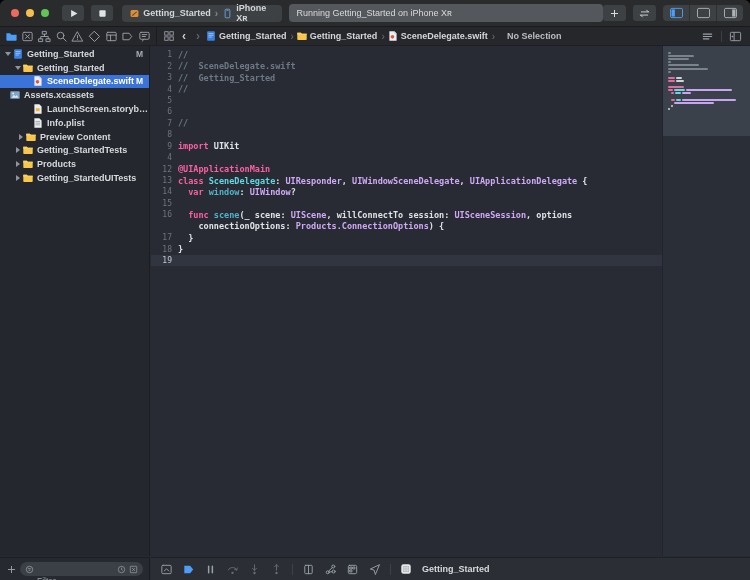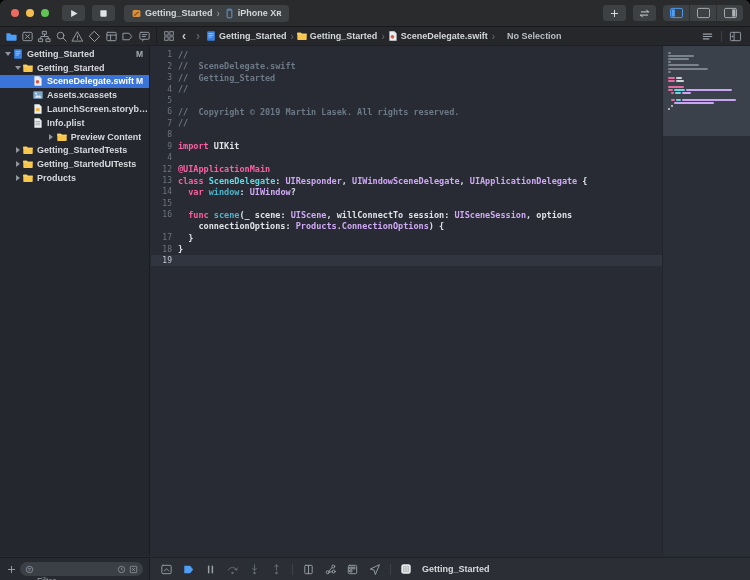--- a/index.html
+++ b/index.html
@@ -127,20 +127,23 @@
         </span>
       <span>Getting_Started</span>
       <span class="scheme-sep">›</span>
       <span class="icn">
           <svg width="11" height="11" viewBox="0 0 14 14">
             <rect x="4" y="1.5" width="6" height="11" rx="1.3" fill="none" stroke="#6fb1f3" stroke-width="1"></rect>
             <path d="M5.6 3h2.8" stroke="#6fb1f3" stroke-width="1"></path>
           </svg>
         </span>
       <span>iPhone Xʀ</span>
+    </div>
+    <div class="status-pill">
+      <span>Running Getting_Started on iPhone Xʀ</span>
     </div>
     <div class="tb-right">
       <div class="tb-btn">
         <span class="icn">
             <svg width="11" height="11" viewBox="0 0 14 14" stroke="currentColor" stroke-width="1.2" stroke-linecap="round">
               <path d="M7 3v8M3 7h8"></path>
             </svg>
           </span>
       </div>
       <div class="tb-btn">
@@ -322,21 +325,21 @@
         <span class="icn">
           <svg width="12" height="12" viewBox="0 0 14 14" fill="none" stroke="currentColor" stroke-width="1" stroke-linecap="round" stroke-linejoin="round">
             <path d="M2.8 1.5h5.7l2.7 2.7v8.3H2.8z" fill="#eceff2" stroke="none"></path>
             <path d="M8.5 1.5l2.7 2.7H8.5z" fill="#c6ccd2" stroke="none"></path>
             <circle cx="6.4" cy="8" r="2.1" fill="#e5553f" stroke="none"></circle>
           </svg>
         </span>
         <span class="tree-label">SceneDelegate.swift</span>
         <span class="badge">M</span>
       </div>
-      <div class="tree-row" style="padding-left: 23px; text-align: center;">
+      <div class="tree-row" style=" text-align: center;">
         <span class="disc none"></span>
         <span class="icn">
           <svg width="12" height="12" viewBox="0 0 14 14" fill="none" stroke="currentColor" stroke-width="1" stroke-linecap="round" stroke-linejoin="round">
             <rect x="1.5" y="2.5" width="11" height="9" rx="1" fill="#7fa6c8" stroke="none"></rect>
             <path d="M3 10.2l2.8-3.4 1.9 2 1.5-1.8 1.8 3.2z" fill="#dfe8f0" stroke="none"></path>
             <circle cx="4.8" cy="5.2" r="1" fill="#eef3f8" stroke="none"></circle>
           </svg>
         </span>
         <span class="tree-label">Assets.xcassets</span>
       </div>
@@ -353,21 +356,21 @@
       <div class="tree-row" style="padding-left: 23px;">
         <span class="disc none"></span>
         <span class="icn">
           <svg width="12" height="12" viewBox="0 0 14 14" fill="none" stroke="currentColor" stroke-width="1" stroke-linecap="round" stroke-linejoin="round">
             <path d="M2.8 1.5h5.7l2.7 2.7v8.3H2.8z" fill="#eceff2" stroke="none"></path>
             <path d="M4.5 5.2h4.5M4.5 7.2h4.5M4.5 9.2h4.5" stroke="#8a9099" stroke-width="0.8"></path>
           </svg>
         </span>
         <span class="tree-label">Info.plist</span>
       </div>
-      <div class="tree-row" style="padding-left: 39px; justify-content: center;">
+      <div class="tree-row" style="padding-left: 16px;">
         <span class="disc closed">
           <i></i>
         </span>
         <span class="icn">
           <svg width="12" height="12" viewBox="0 0 14 14" fill="none" stroke="currentColor" stroke-width="1" stroke-linecap="round" stroke-linejoin="round">
             <path d="M1.5 3.2h4.2l1 1.3h5.8v6.3a.9.9 0 0 1-.9.9H2.4a.9.9 0 0 1-.9-.9z" fill="#f7c64b" stroke="none"></path>
             <path d="M1.5 3.2h4.2l1 1.3h5.8v1H1.5z" fill="#fad169" stroke="none"></path>
           </svg>
         </span>
         <span class="tree-label">Preview Content</span>
@@ -387,33 +390,33 @@
       <div class="tree-row" style="padding-left: 13px;">
         <span class="disc closed">
           <i></i>
         </span>
         <span class="icn">
           <svg width="12" height="12" viewBox="0 0 14 14" fill="none" stroke="currentColor" stroke-width="1" stroke-linecap="round" stroke-linejoin="round">
             <path d="M1.5 3.2h4.2l1 1.3h5.8v6.3a.9.9 0 0 1-.9.9H2.4a.9.9 0 0 1-.9-.9z" fill="#f7c64b" stroke="none"></path>
             <path d="M1.5 3.2h4.2l1 1.3h5.8v1H1.5z" fill="#fad169" stroke="none"></path>
           </svg>
         </span>
-        <span class="tree-label">Getting_StartedUITests</span>
+        <span class="tree-label">Products</span>
       </div>
       <div class="tree-row" style="padding-left: 13px;">
         <span class="disc closed">
           <i></i>
         </span>
         <span class="icn">
           <svg width="12" height="12" viewBox="0 0 14 14" fill="none" stroke="currentColor" stroke-width="1" stroke-linecap="round" stroke-linejoin="round">
             <path d="M1.5 3.2h4.2l1 1.3h5.8v6.3a.9.9 0 0 1-.9.9H2.4a.9.9 0 0 1-.9-.9z" fill="#f7c64b" stroke="none"></path>
             <path d="M1.5 3.2h4.2l1 1.3h5.8v1H1.5z" fill="#fad169" stroke="none"></path>
           </svg>
         </span>
-        <span class="tree-label">Products</span>
+        <span class="tree-label">Getting_StartedUITests</span>
       </div>
     </div>
 
   <div class="filterbar">
     <span class="icn" style="margin-left:6px">
         <svg width="11" height="11" viewBox="0 0 14 14" stroke="#9aa0a6" stroke-width="1.2" stroke-linecap="round">
           <path d="M7 3v8M3 7h8"></path>
         </svg>
       </span>
     <div class="filter-field">
@@ -438,21 +441,21 @@
         </span>
     </div>
   </div>
 
   <div class="editor" id="code">
       <div class="code-line"><span class="gutter">1</span><span><span class="cm">//</span></span></div>
       <div class="code-line"><span class="gutter">2</span><span><span class="cm">//  SceneDelegate.swift</span></span></div>
       <div class="code-line"><span class="gutter">3</span><span><span class="cm">//  Getting_Started</span></span></div>
       <div class="code-line"><span class="gutter">4</span><span><span class="cm">//</span></span></div>
       <div class="code-line"><span class="gutter">5</span></div>
-      <div class="code-line"><span class="gutter">6</span><span><span class="cm">//  Copyright © 2019 Martin Lasek. All rights reserved.</span></span></div>
+      <div class="code-line"><span class="gutter">6</span></div>
       <div class="code-line"><span class="gutter">7</span><span><span class="cm">//</span></span></div>
       <div class="code-line"><span class="gutter">8</span><span></span></div>
       <div class="code-line"><span class="gutter">9</span><span><span class="kw">import</span><span class="pl"> UIKit</span></span></div>
       <div class="code-line"><span class="gutter">4</span><span></span></div>
       <div class="code-line"><span class="gutter">12</span><span><span class="kw">@UIApplicationMain</span></span></div>
       <div class="code-line"><span class="gutter">13</span><span><span class="kw">class</span><span class="pl"> </span><span class="cl">SceneDelegate</span><span class="pl">: </span><span class="ty">UIResponder</span><span class="pl">, </span><span class="ty">UIWindowSceneDelegate</span><span class="pl">, </span><span class="ty">UIApplicationDelegate</span><span class="pl"> {</span></span></div>
       <div class="code-line"><span class="gutter">14</span><span><span class="pl">  </span><span class="kw">var</span><span class="pl"> </span><span class="dc">window</span><span class="pl">: </span><span class="ty">UIWindow</span><span class="pl">?</span></span></div>
       <div class="code-line"><span class="gutter">15</span><span></span></div>
       <div class="code-line"><span class="gutter">16</span><span><span class="pl">  </span><span class="kw">func</span><span class="pl"> </span><span class="dc">scene</span><span class="pl">(_ scene: </span><span class="ty">UIScene</span><span class="pl">, willConnectTo session: </span><span class="ty">UISceneSession</span><span class="pl">, options</span></span></div>
       <div class="code-line"><span class="gutter"></span><span><span class="pl">    connectionOptions: </span><span class="ty">Products.ConnectionOptions</span><span class="pl">) {</span></span></div>

